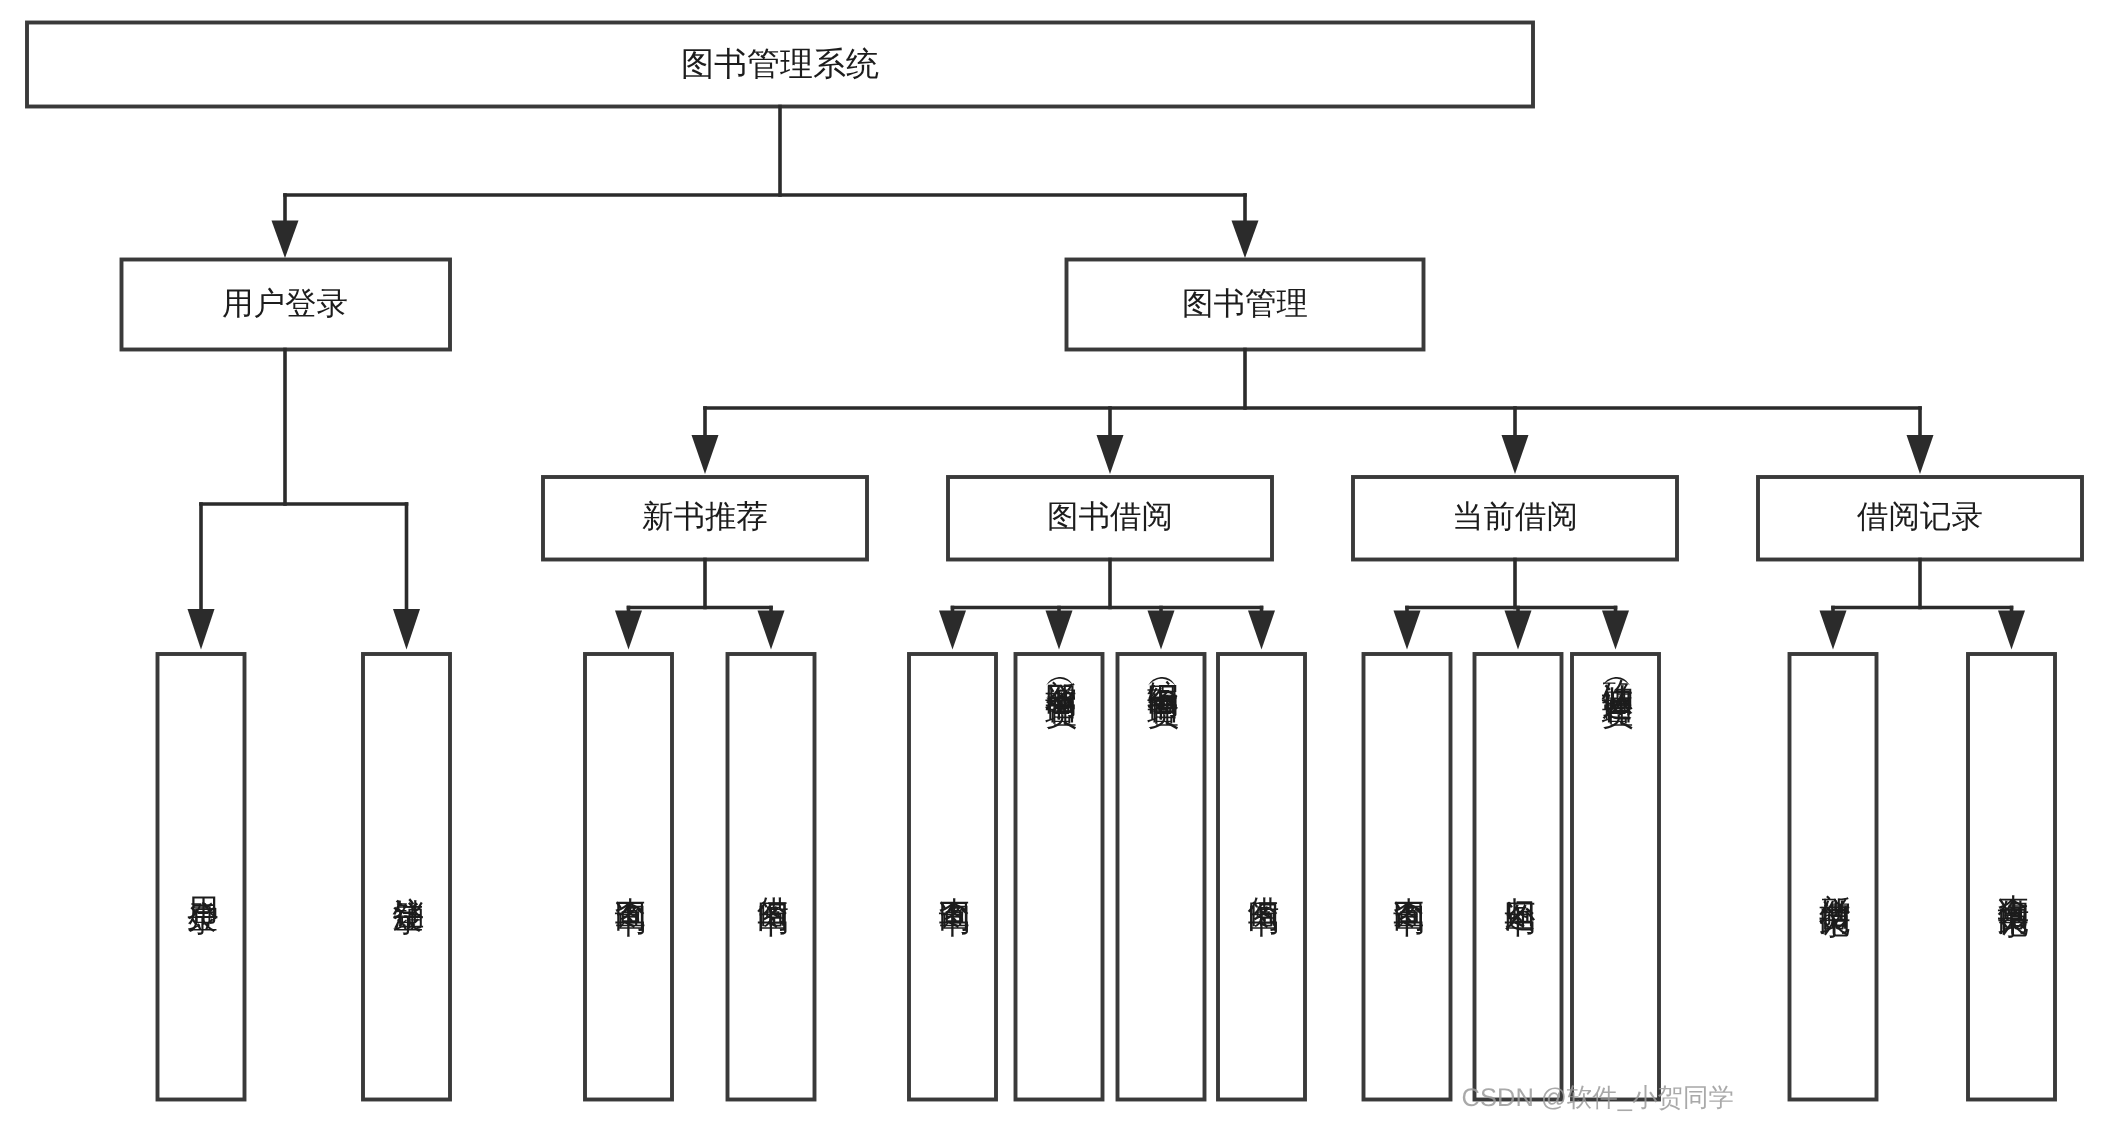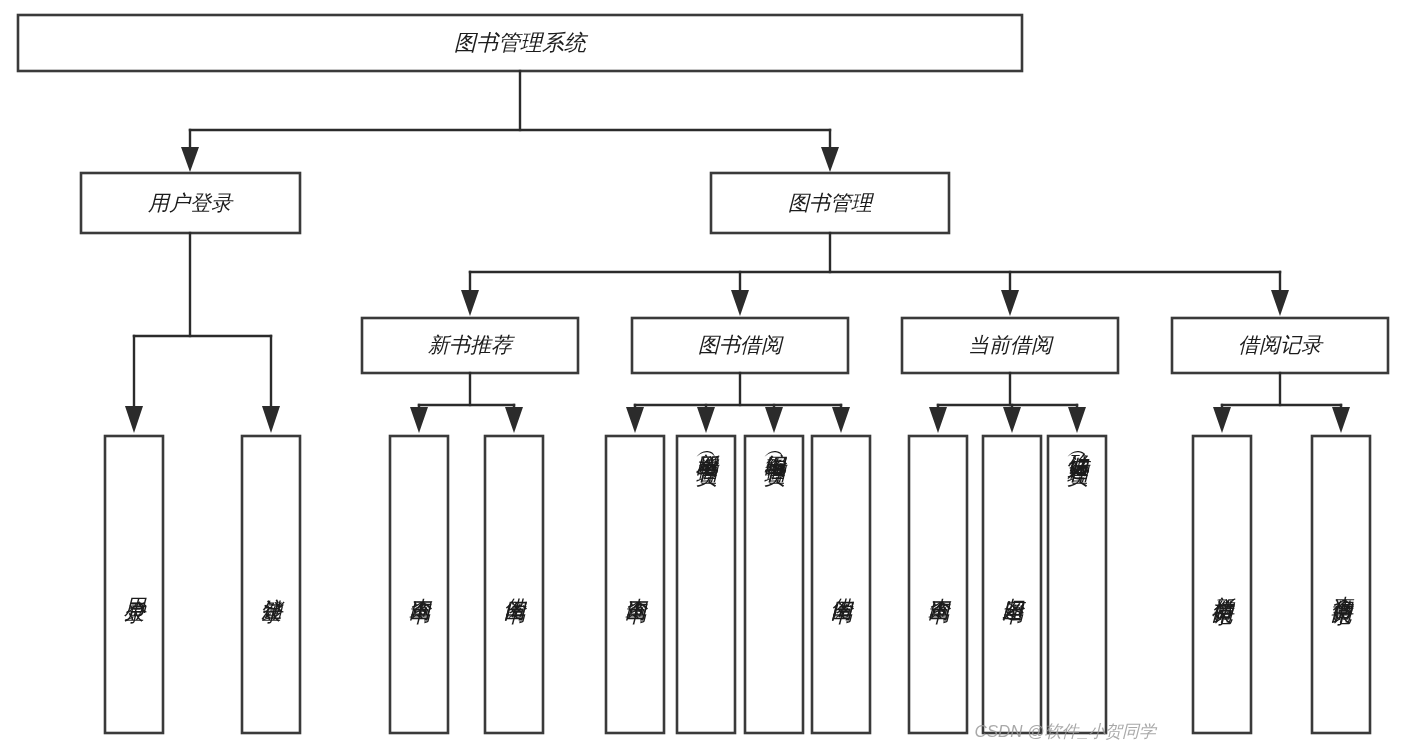--- a/index.html
+++ b/index.html
@@ -10,21 +10,20 @@
   body {
     width: 1405px;
     height: 747px;
     font-family: "Liberation Sans", "DejaVu Sans", sans-serif;
     overflow: hidden;
   }
   #diagram-root {
     position: relative;
     width: 1164px;
     height: 747px;
-    font-style: italic;
   }
   svg.diagram {
     display: block;
     width: 1405px;
     height: 747px;
   }
   .node-box {
     fill: #ffffff;
     stroke: #3a3a3a;
     stroke-width: 2.6;

